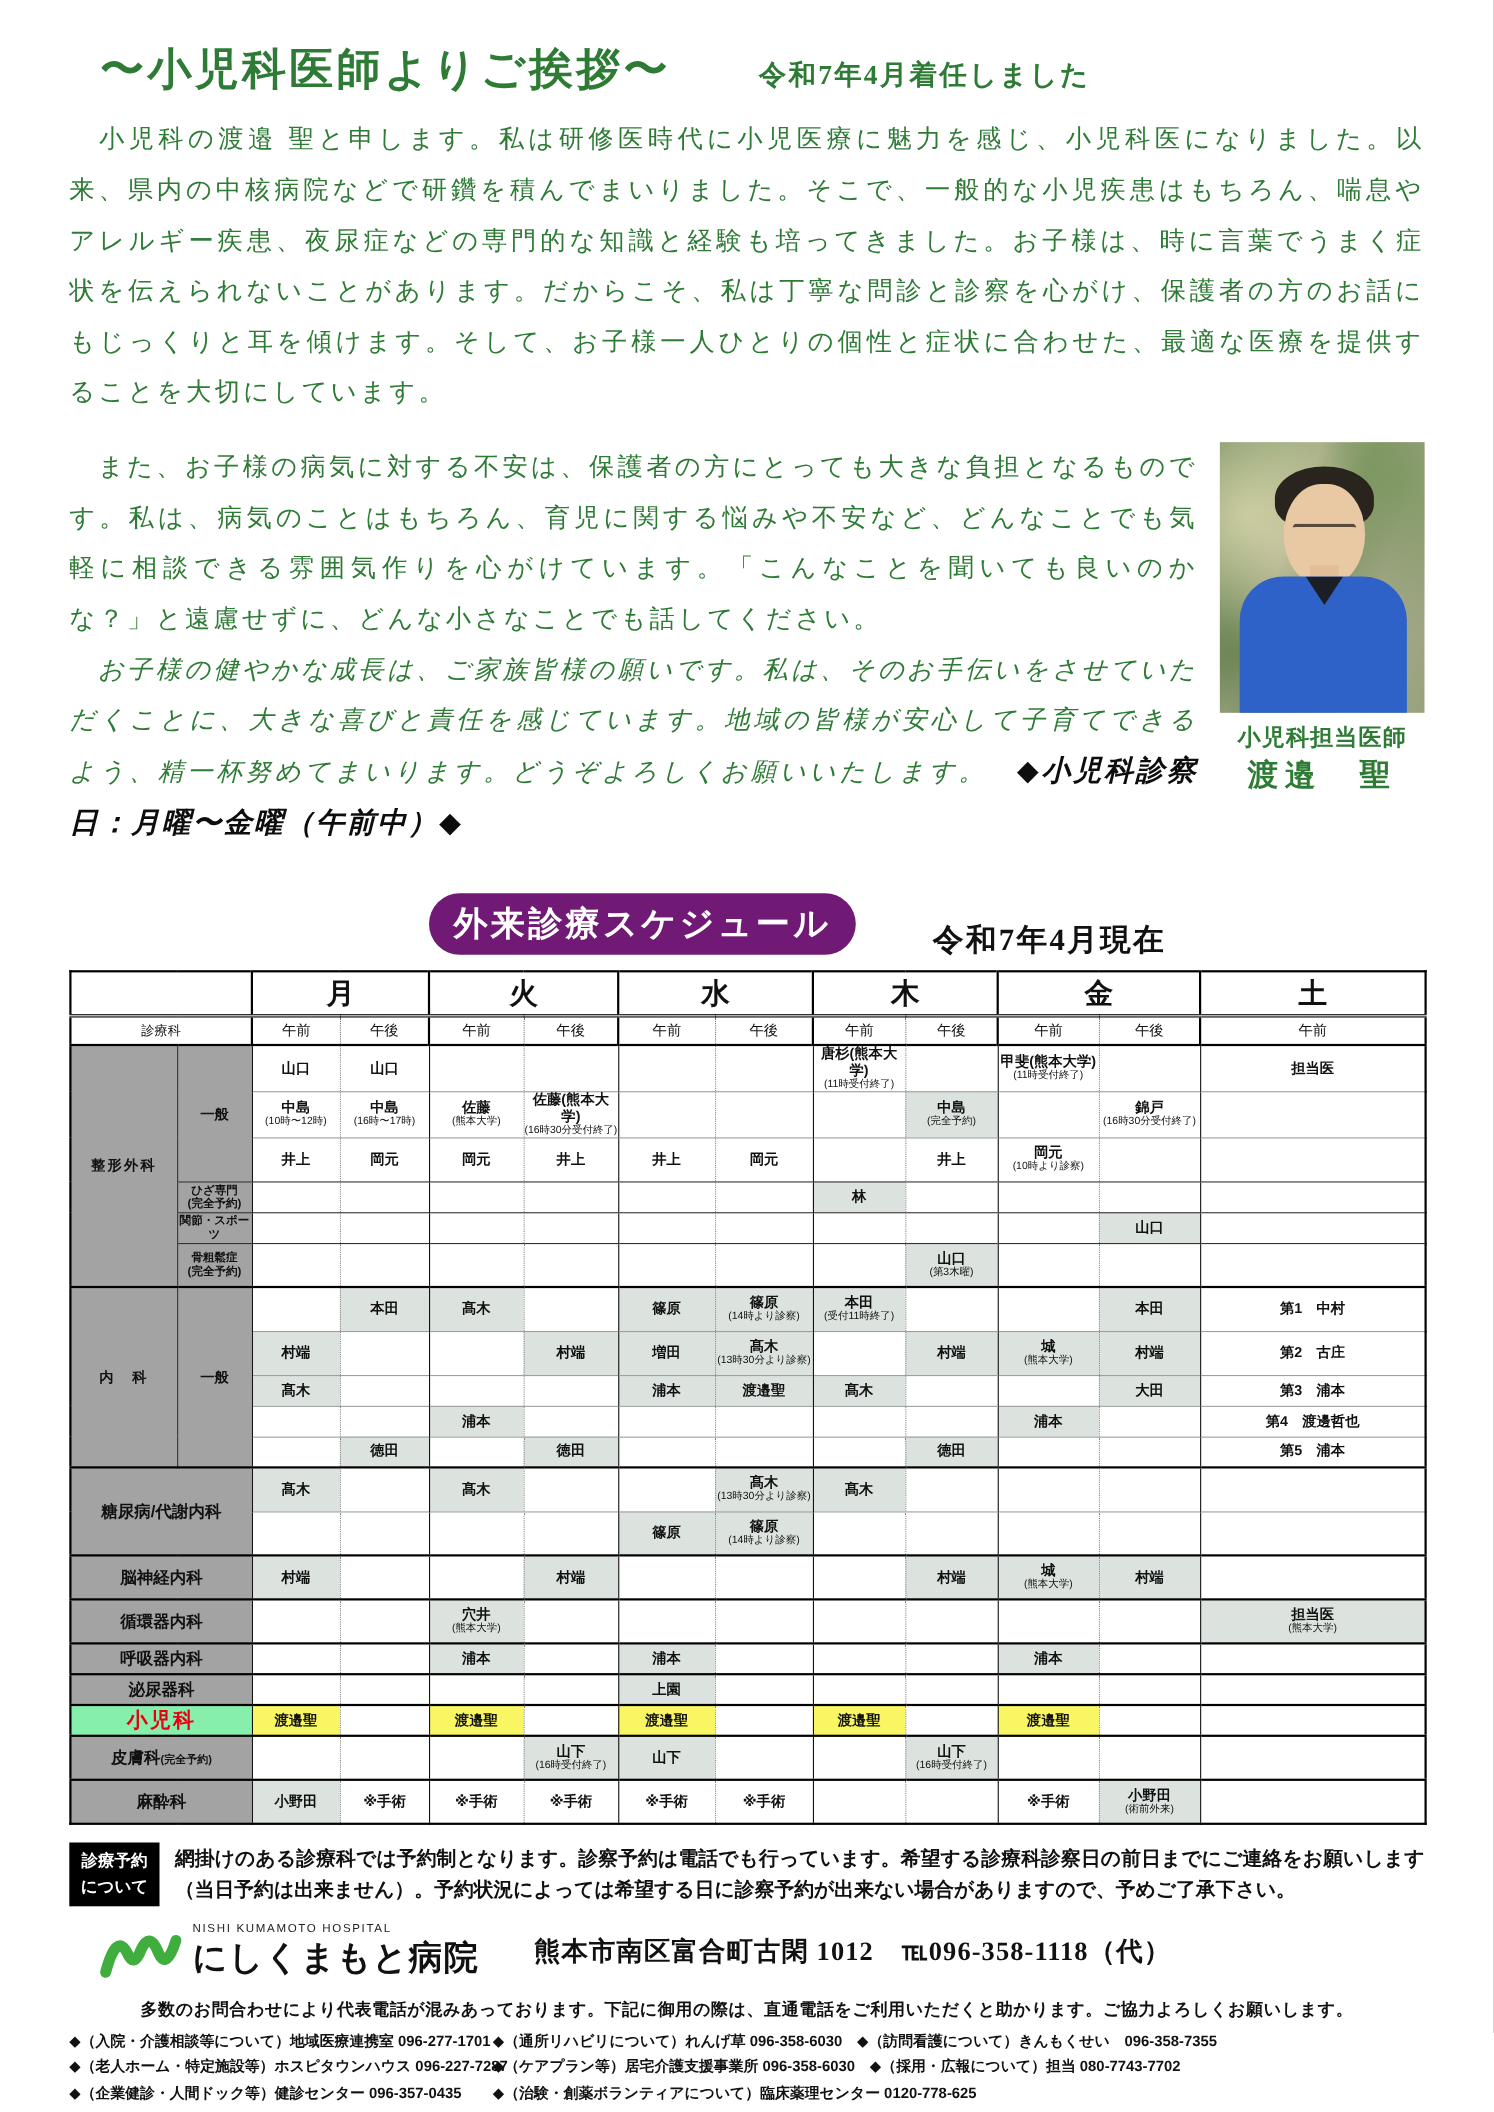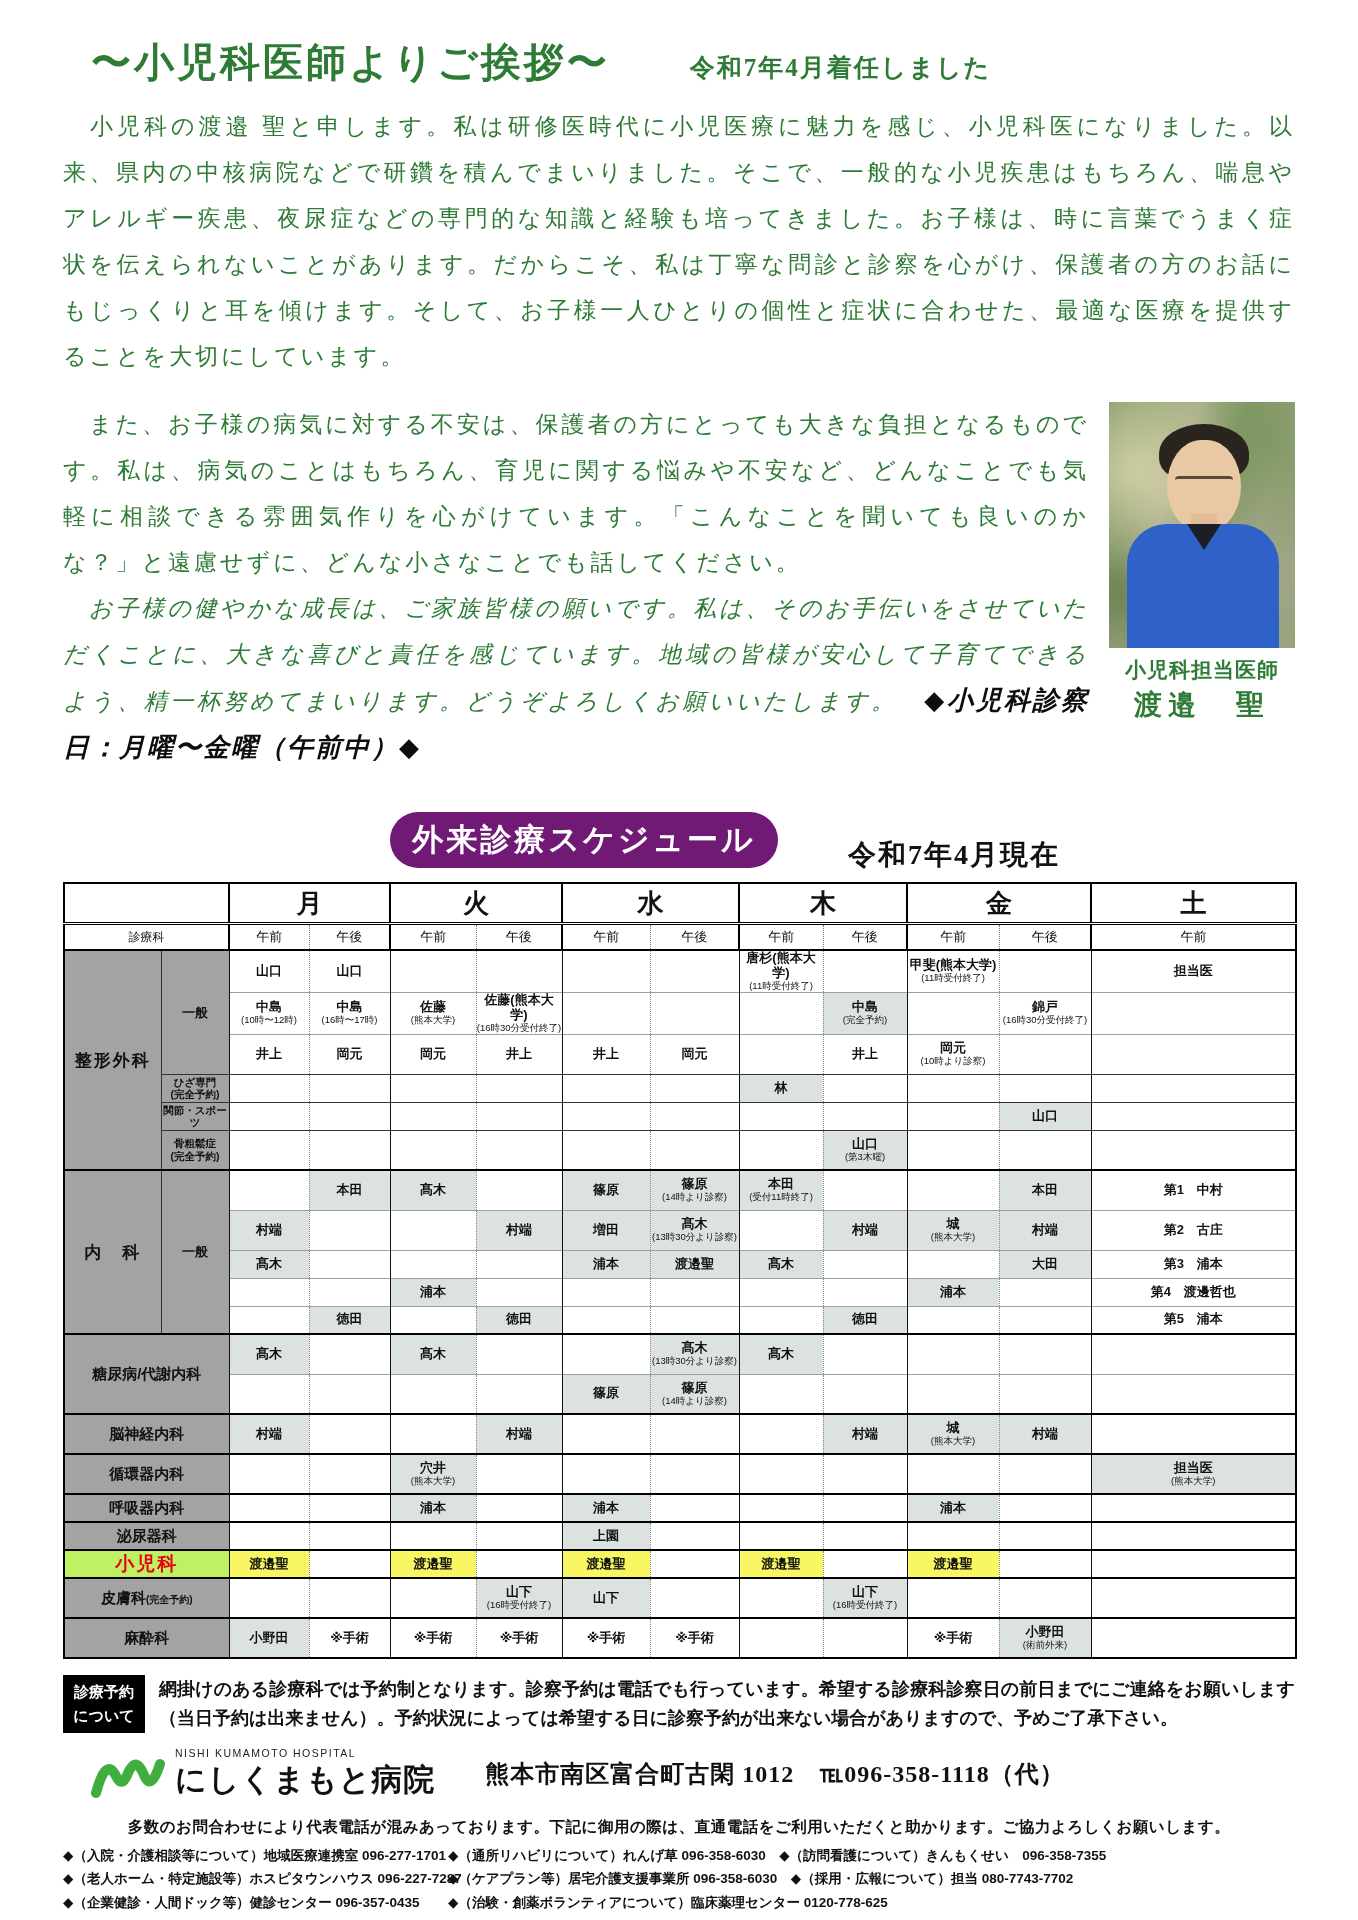--- a/index.html
+++ b/index.html
@@ -43,23 +43,23 @@
   thead th.day{font-size:26px;font-weight:bold;height:38px;border-left:2px solid #000;border-bottom:3px double #000;}
   thead th.corner1{border-bottom:3px double #000;}
   thead th.ampm{font-size:13px;font-weight:normal;height:24px;border-left:1px dotted #777;}
   thead th.ampm.am{border-left:2px solid #000;}
   thead th.corner2{font-size:12px;font-weight:normal;}
   tbody td{border-left:1px dotted #888;border-top:1px solid #9aa0a0;}
   tbody td.am,tbody td.sat{border-left:1.6px solid #111;}
   tbody th{border-top:1px solid #9aa0a0;background:#a3a3a3;}
   tbody th.sub{border-left:1px solid #333;font-size:13px;font-weight:bold;white-space:pre-line;line-height:1.2;}
   tbody th.sub.small{font-size:10.5px;font-weight:bold;}
-  tbody th.dept{font-size:17px;font-weight:bold;letter-spacing:2px;}
+  tbody th.dept{font-size:13px;font-weight:bold;letter-spacing:2px;}
   tbody th.dept.mid{font-size:15px;letter-spacing:0;}
-  tbody th.dept.peds{background:#bef264;color:#e60012;font-size:19px;}
+  tbody th.dept.peds{background:#86efac;color:#e60012;font-size:19px;}
   tbody tr.sec-first th,tbody tr.sec-first td{border-top:2px solid #000;}
   tbody tr.subsec th,tbody tr.subsec td{border-top:1px solid #333;}
   .bg-g{background:#dce3df;}
   .bg-y{background:#f8f763;}
   .cell-n{font-size:13px;font-weight:bold;line-height:1.15;}
   .cell-a{font-size:9.5px;line-height:1.15;}
   .lbl-note{font-size:10px;font-weight:bold;}
   
   .note-row{display:flex;margin-top:16px;align-items:stretch;}
   .note-box{width:78px;background:#000;color:#fff;font-size:15px;font-weight:bold;line-height:1.6;

